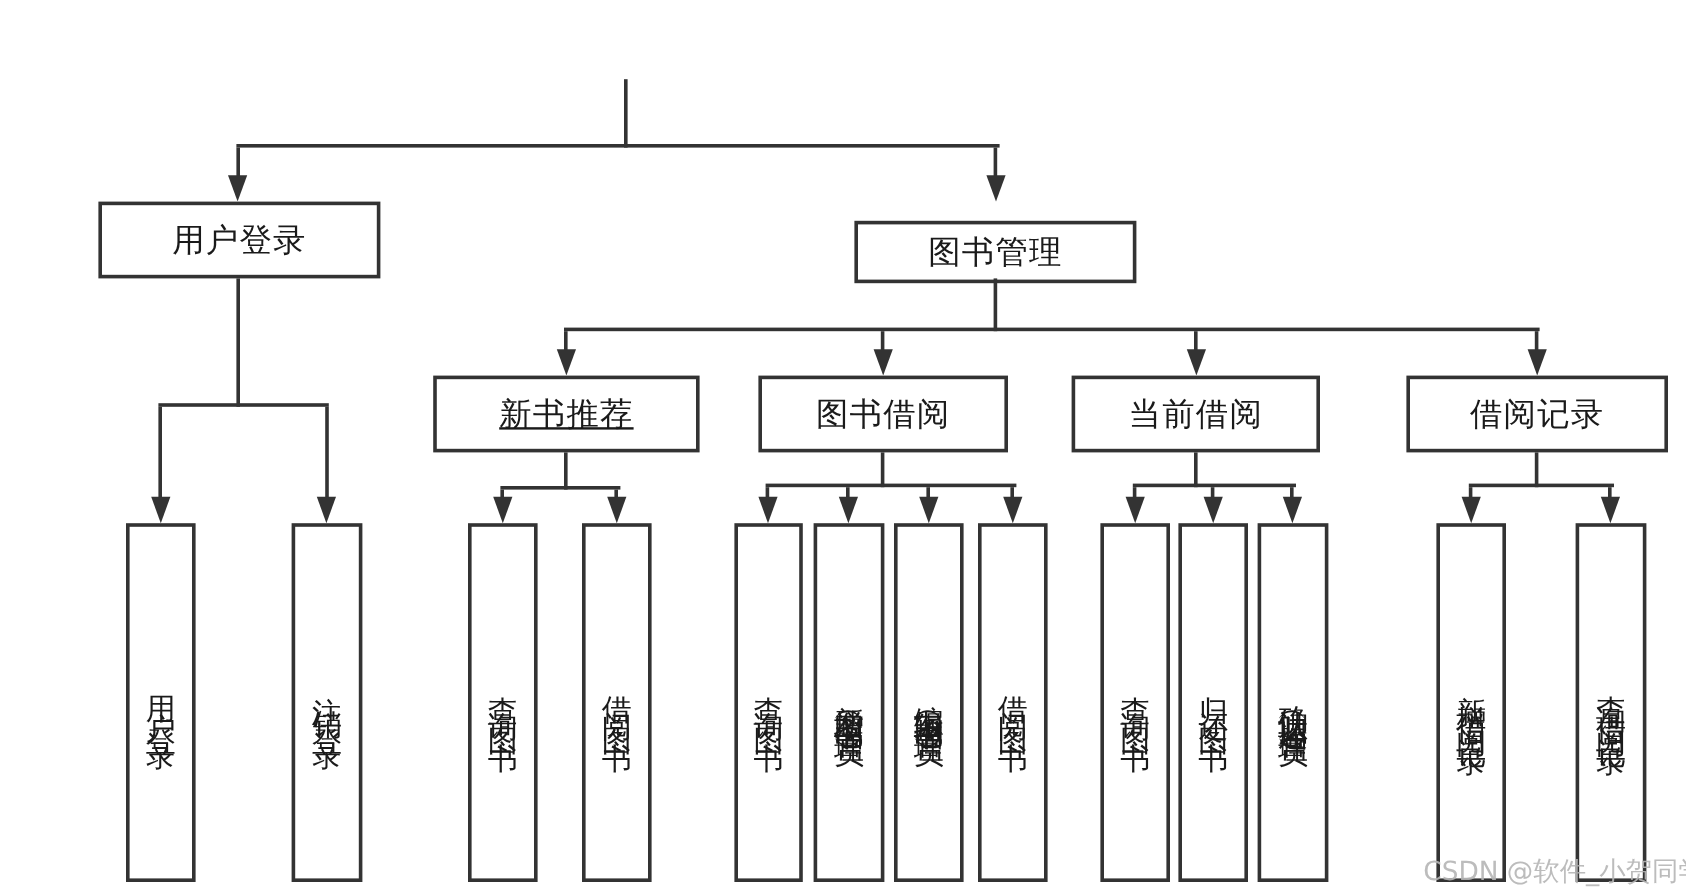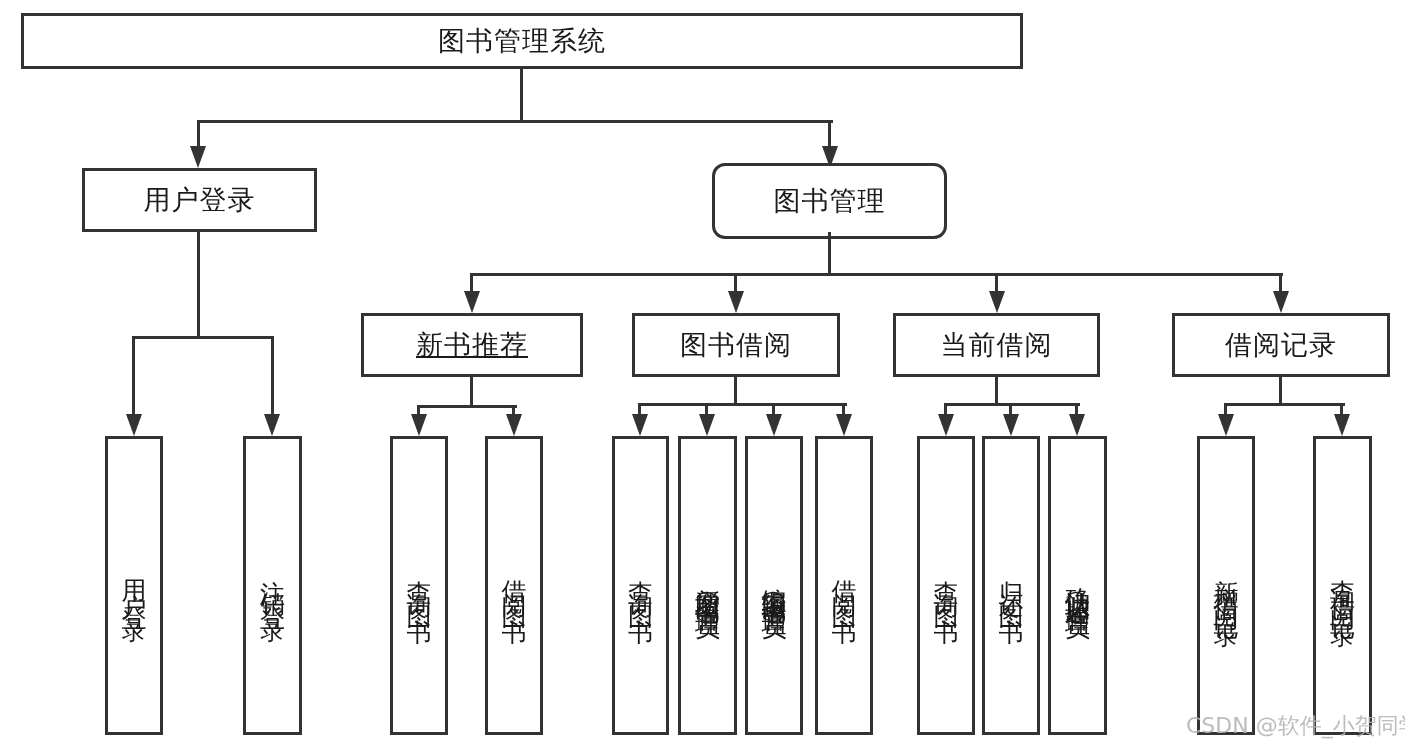--- a/index.html
+++ b/index.html
@@ -30,35 +30,32 @@
   .watermark {
     position:absolute; left:1186px; top:711px; z-index:10;
     font-size:22px; color:var(--watermark); opacity:.9; white-space:nowrap;
   }
 </style>
 </head>
 <body>
 
 <div class="canvas">
 
-  <div class="box" style="left:21px; top:13px; width:1002px; height:56px;">
-    <span>图书管理系统</span>
-  </div>
 
   <div class="vline" style="left:520px; top:66px; height:57px;"></div>
   <div class="hline" style="left:197px; top:120px; width:636px;"></div>
   <div class="vline" style="left:197px; top:123px; height:25px;"></div>
   <div class="tri" style="left:190px; top:146px;"></div>
   <div class="vline" style="left:828px; top:123px; height:25px;"></div>
   <div class="tri" style="left:822px; top:146px;"></div>
 
   <div class="box" style="left:82px; top:168px; width:235px; height:64px;">
     <span>用户登录</span>
   </div>
-  <div class="box" style="left:712px; top:163px; width:235px; height:76px;border-radius:13px;">
+  <div class="box" style="left:712px; top:184px; width:235px; height:52px;">
     <span>图书管理</span>
   </div>
 
   <div class="vline" style="left:197px; top:232px; height:107px;"></div>
   <div class="hline" style="left:132px; top:336px; width:142px;"></div>
   <div class="vline" style="left:132px; top:339px; height:76px;"></div>
   <div class="tri" style="left:126px; top:414px;"></div>
   <div class="vline" style="left:271px; top:339px; height:76px;"></div>
   <div class="tri" style="left:264px; top:414px;"></div>
 

